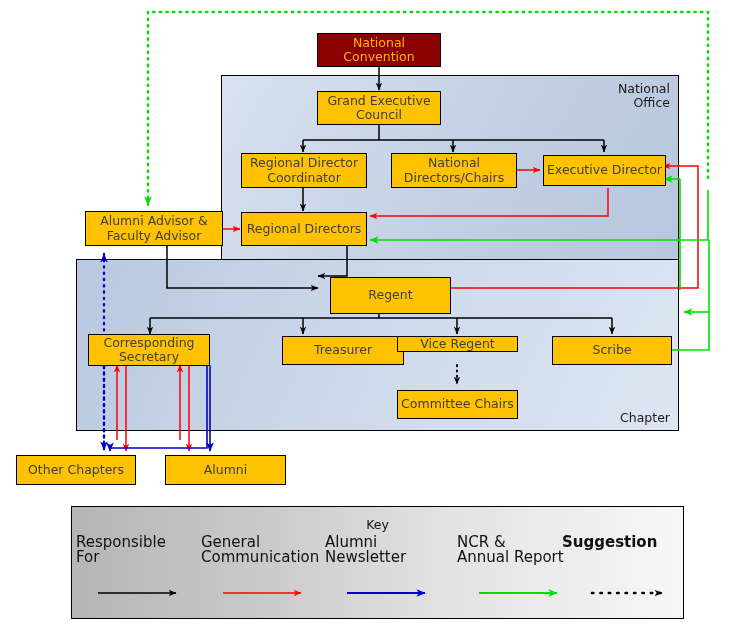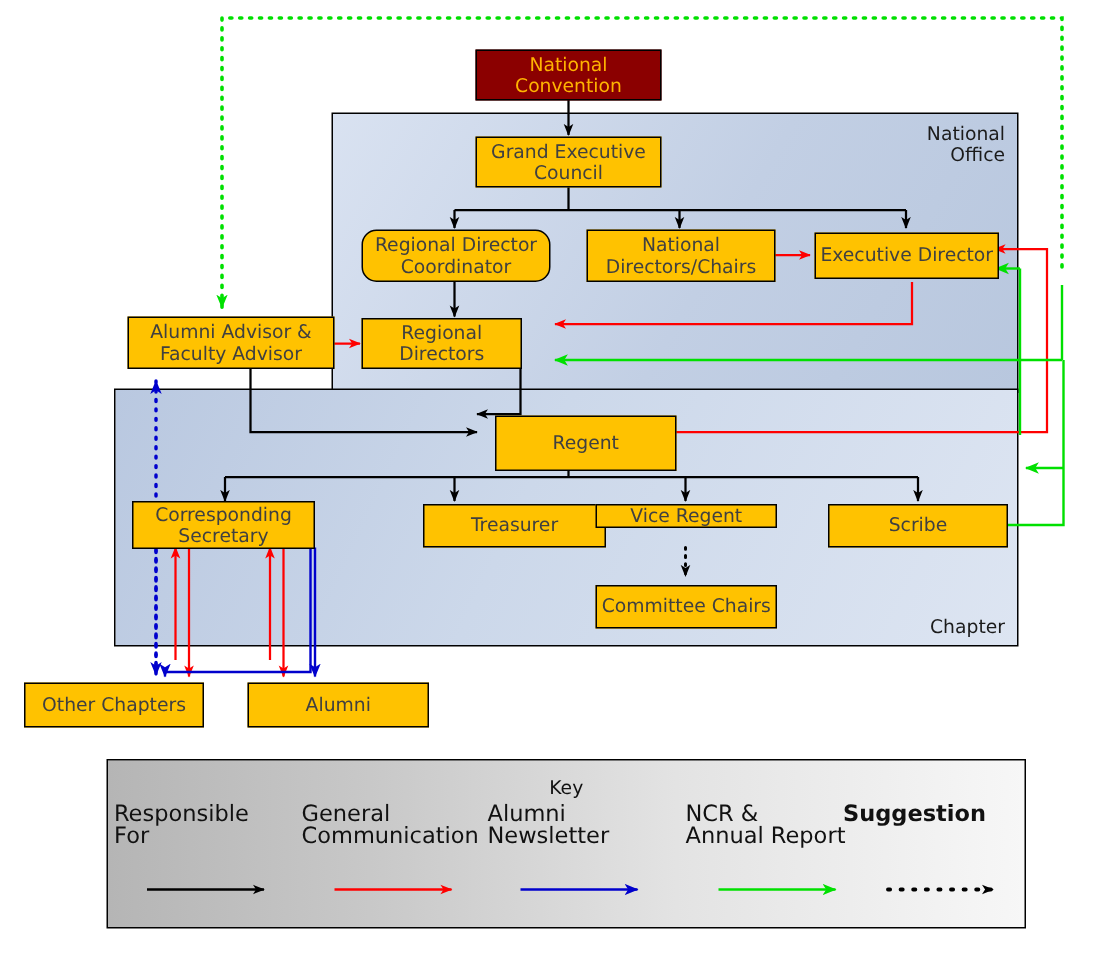--- a/index.html
+++ b/index.html
@@ -213,40 +213,40 @@
   <div class="node root" style="left:317px; top:33px; width:124px; height:34px;">
     <span>National
 Convention</span>
   </div>
 
   <div class="node" style="left:317px; top:91px; width:124px; height:34px;">
     <span>Grand Executive
 Council</span>
   </div>
 
-  <div class="node" style="left:241px; top:153px; width:126px; height:35px;border-radius:10px;">
+  <div class="node" style="left:241px; top:153px; width:126px; height:35px;">
     <span>Regional Director
 Coordinator</span>
   </div>
 
   <div class="node" style="left:391px; top:153px; width:126px; height:35px;">
     <span>National
 Directors/Chairs</span>
   </div>
 
   <div class="node" style="left:543px; top:155px; width:123px; height:31px;">
     <span>Executive Director</span>
   </div>
 
   <div class="node" style="left:85px; top:211px; width:138px; height:35px;">
     <span>Alumni Advisor &amp;
 Faculty Advisor</span>
   </div>
 
-  <div class="node" style="left:241px; top:212px; width:107px; height:34px;">
+  <div class="node" style="left:241px; top:212px; width:126px; height:34px;">
     <span>Regional Directors</span>
   </div>
 
   <div class="node" style="left:330px; top:277px; width:121px; height:37px;">
     <span>Regent</span>
   </div>
 
   <div class="node" style="left:88px; top:334px; width:122px; height:32px;">
     <span>Corresponding
 Secretary</span>

